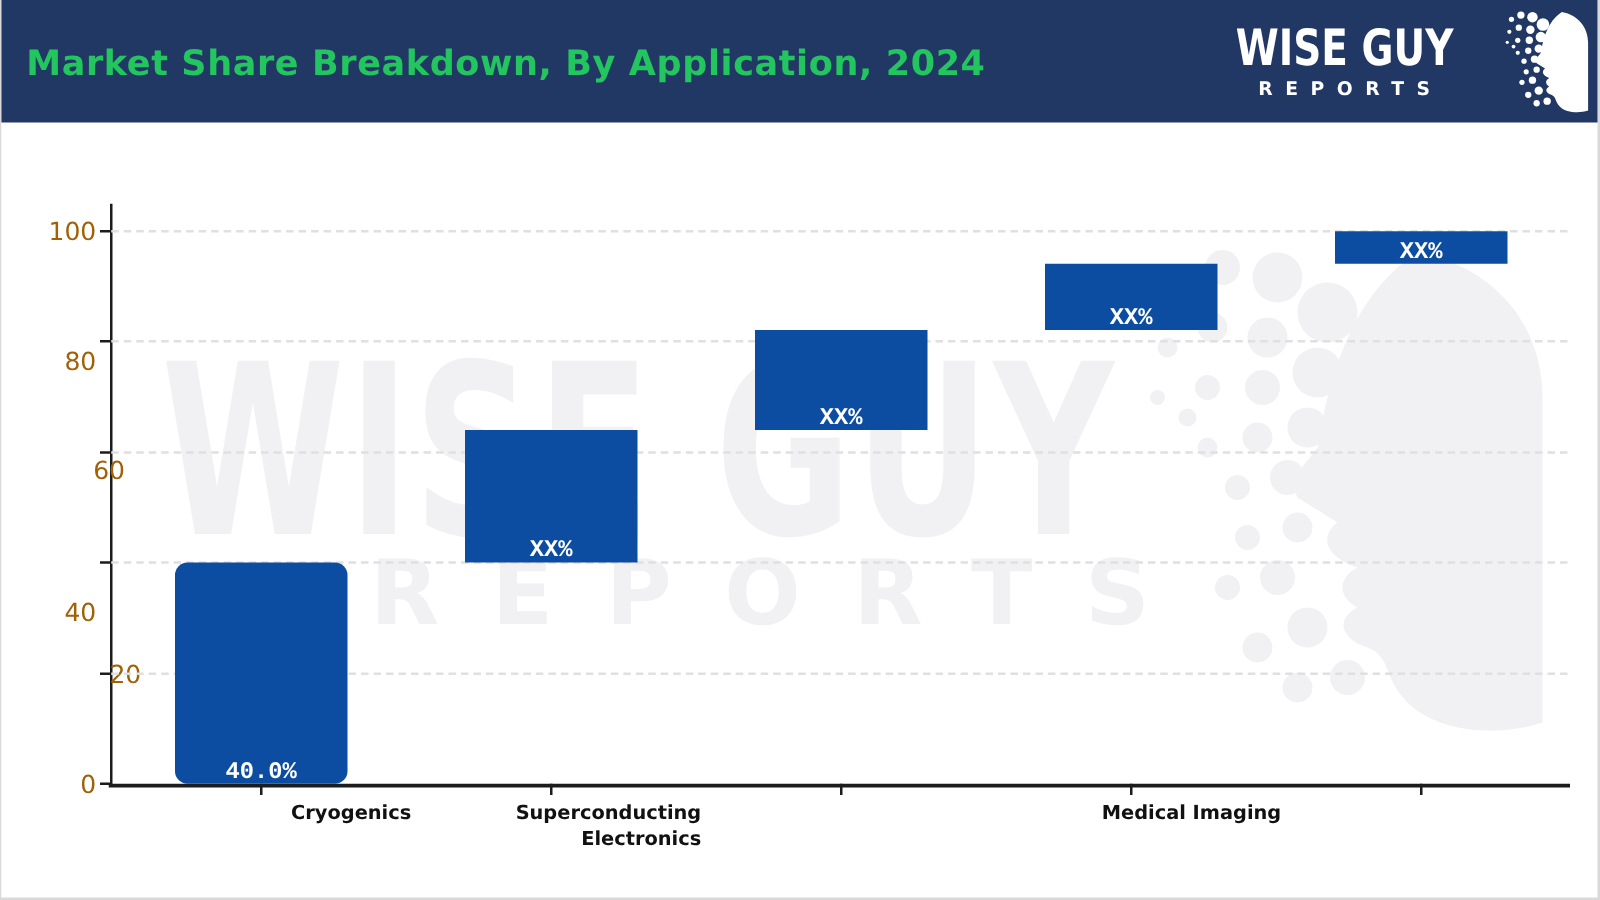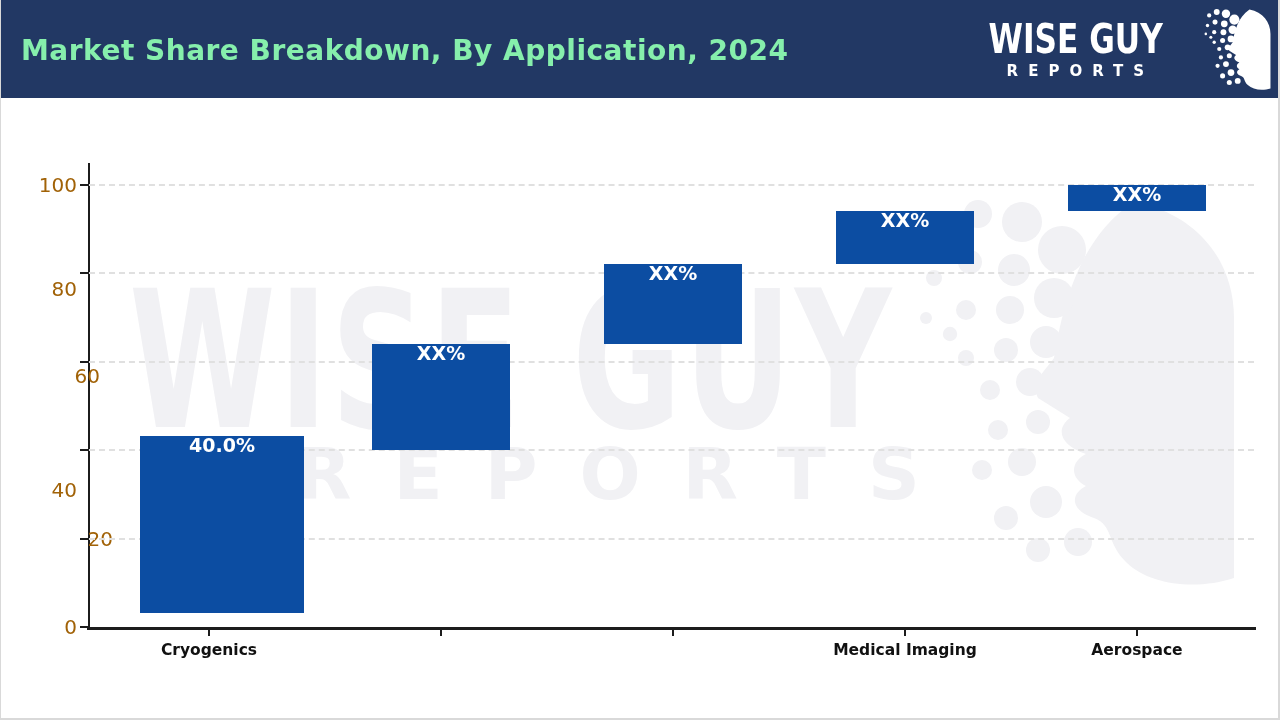--- a/index.html
+++ b/index.html
@@ -5,21 +5,21 @@
   * { margin:0; padding:0; box-sizing:border-box; }
   html,body { width:1280px; height:720px; overflow:hidden; background:#fff;
               font-family:"DejaVu Sans", sans-serif; }
   .page { position:relative; width:1280px; height:720px; background:#fff;
           border-left:1px solid #d9d9d9; border-right:2px solid #d9d9d9;
           border-bottom:2px solid #d9d9d9; overflow:hidden; }
 
   
   .header { position:absolute; left:0; top:0; width:1280px; height:98px;
             background:var(--header-bg,#223864); z-index:10; }
-  .title { position:absolute; left:20px; top:34px; color:#86efac;
+  .title { position:absolute; left:20px; top:34px; color:#22c55e;
            font-size:28px; font-weight:bold; letter-spacing:0.5px; white-space:nowrap; }
   .logo { position:absolute; right:8px; top:4px; height:90px; display:flex;
           align-items:center; color:#fff; }
   .logo-text { display:flex; flex-direction:column; align-items:center; margin-right:2px; }
   .logo-brand { font-size:40px; font-weight:bold; line-height:1; letter-spacing:0px;
                 transform:scaleX(0.78); transform-origin:center; white-space:nowrap; }
   .logo-sub { font-size:15px; font-weight:bold; letter-spacing:10px; margin-top:3px;
               text-indent:10px; white-space:nowrap; }
   .logo-face { width:84px; height:86px; color:#fff; flex:none; }
 
@@ -38,23 +38,23 @@
   .spine-y { position:absolute; left:87px; top:163px; width:2px; height:466px;
              background:var(--axis,#1c1c1c); }
   .spine-x { position:absolute; left:86px; top:627px; width:1169px; height:2.5px;
              background:var(--axis,#1c1c1c); }
   .gridline { position:absolute; height:0; border-top:2px dashed var(--grid,#e0e0e0); z-index:1; }
   .ytick-label { position:absolute; left:0; width:76px; text-align:right;
                  font-size:20px; color:#a16207; line-height:1; }
   .ytick-mark { position:absolute; width:8px; height:2px; background:var(--axis,#1c1c1c); }
   .xtick-mark { position:absolute; width:2px; height:9px; background:var(--axis,#1c1c1c); }
   .bar { position:absolute; background:var(--bar,#0c4da2); z-index:3;
-         display:flex; align-items:flex-start; justify-content:center; }
+         display:flex; align-items:flex-end; justify-content:center;font-family:Liberation Mono, monospace; }
   .bar-label { color:var(--bar-label,#fff); font-size:19px; font-weight:bold; line-height:1; }
-  .cat-label { position:absolute; width:240px; text-align:center; font-size:15.5px;
+  .cat-label { position:absolute; width:240px; text-align:right; font-size:15.5px;
                font-weight:bold; color:#111; line-height:1.35; white-space:pre-line; }
 </style>
 </head>
 <body>
 
 <div class="page">
 
   <div class="watermark">
     <div class="wm-brand">WISE GUY</div>
     <div class="wm-sub">REPORTS</div>
@@ -76,43 +76,44 @@
       <div class="ytick-mark" style="left: 79px; top: 449px;"></div>
       <div class="gridline" style="left: 88px; top: 360.5px; width: 1165px;"></div>
       <div class="ytick-label" style="top: 366px; margin-left: 23px;">60</div>
       <div class="ytick-mark" style="left: 79px; top: 360.5px;"></div>
       <div class="gridline" style="left: 88px; top: 272px; width: 1165px;"></div>
       <div class="ytick-label" style="top: 263px; margin-top: 16px;">80</div>
       <div class="ytick-mark" style="left: 79px; top: 272px;"></div>
       <div class="gridline" style="left: 88px; top: 183.5px; width: 1165px;"></div>
       <div class="ytick-label" style="top: 174.5px;">100</div>
       <div class="ytick-mark" style="left: 79px; top: 183.5px;"></div>
-      <div class="bar" style="left: 139px; top: 436px; width: 164px; height: 177px;">
+      <div class="bar" style="left: 139px; top: 450px; width: 138px; height: 177px; border-radius: 10px;">
         <div class="bar-label">40.0%</div>
       </div>
       <div class="xtick-mark" style="left: 207px; top: 627px;"></div>
       <div class="bar" style="left: 371px; top: 343.8px; width: 138px; height: 106.2px;">
         <div class="bar-label">XX%</div>
       </div>
       <div class="xtick-mark" style="left: 439px; top: 627px;"></div>
       <div class="bar" style="left: 603px; top: 264.15px; width: 138px; height: 79.65px;">
         <div class="bar-label">XX%</div>
       </div>
       <div class="xtick-mark" style="left: 671px; top: 627px;"></div>
       <div class="bar" style="left: 835px; top: 211.05px; width: 138px; height: 53.1px;">
         <div class="bar-label">XX%</div>
       </div>
       <div class="xtick-mark" style="left: 903px; top: 627px;"></div>
       <div class="bar" style="left: 1067px; top: 184.5px; width: 138px; height: 26.55px;">
         <div class="bar-label">XX%</div>
       </div>
       <div class="xtick-mark" style="left: 1135px; top: 627px;"></div>
       <div class="cat-label" style="left: 88px; top: 640px;">Cryogenics</div>
+      <div class="cat-label" style="left: 320px; top: 640px;">Superconducting
+Electronics</div>
       <div class="cat-label" style="left: 784px; top: 640px;">Medical Imaging</div>
-      <div class="cat-label" style="left: 1016px; top: 640px;">Aerospace</div>
     </div>
 
   <div class="header">
     <div class="title">Market Share Breakdown, By Application, 2024</div>
     <div class="logo">
       <div class="logo-text">
         <div class="logo-brand">WISE GUY</div>
         <div class="logo-sub">REPORTS</div>
       </div>
       <svg class="logo-face" viewBox="0 0 100 100" aria-hidden="true">

